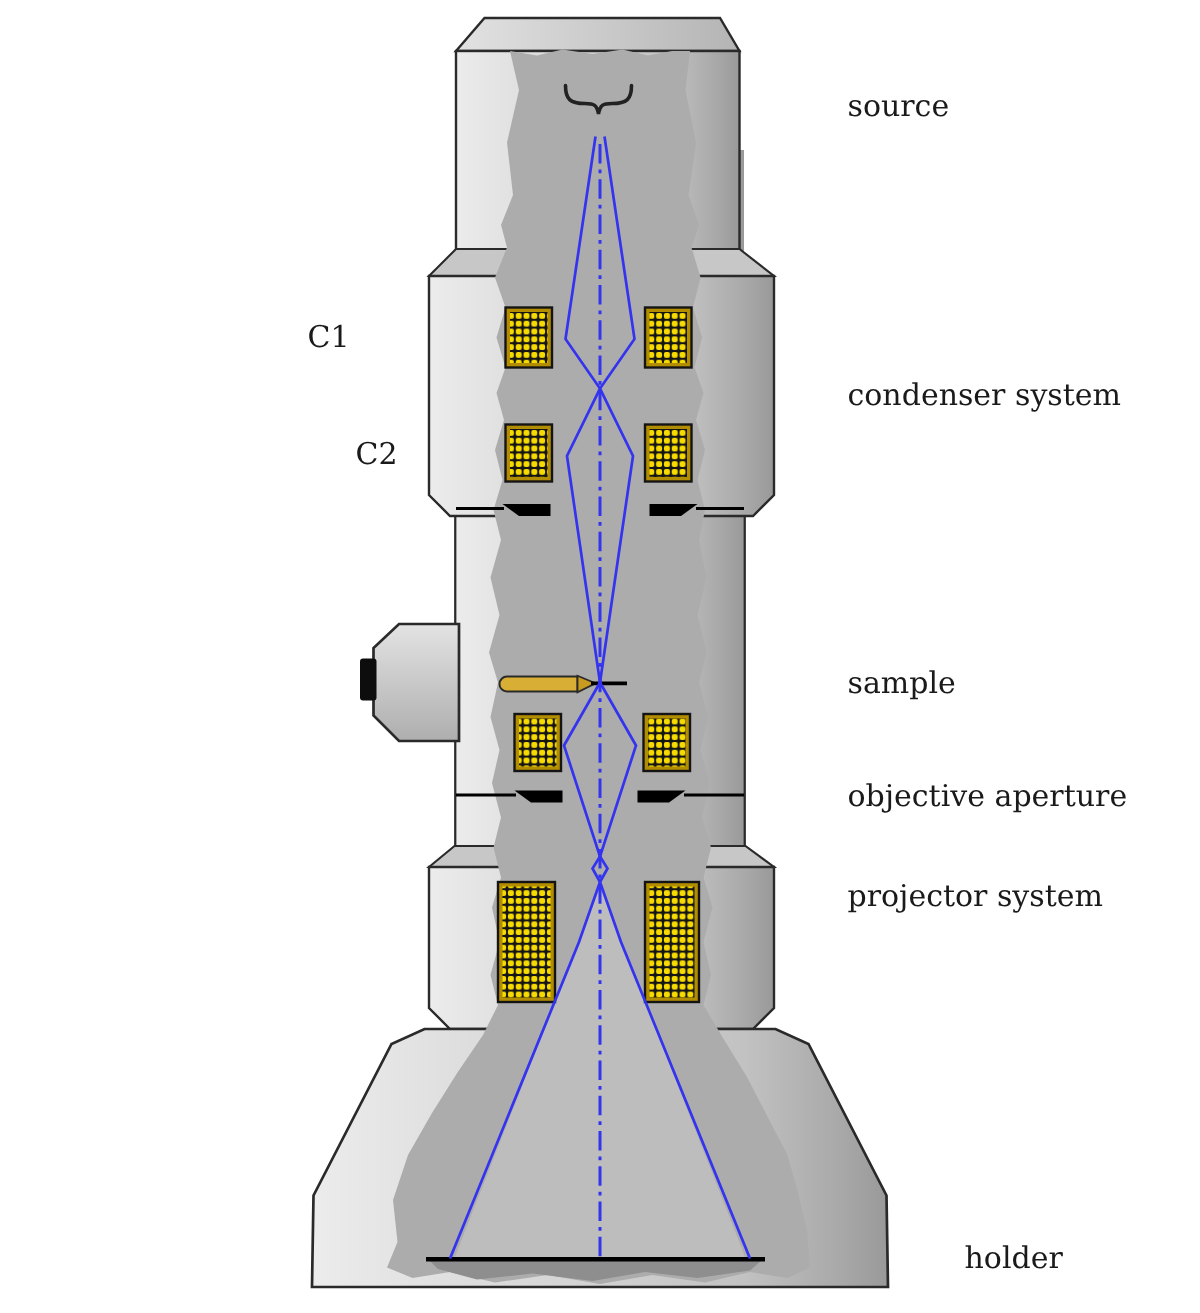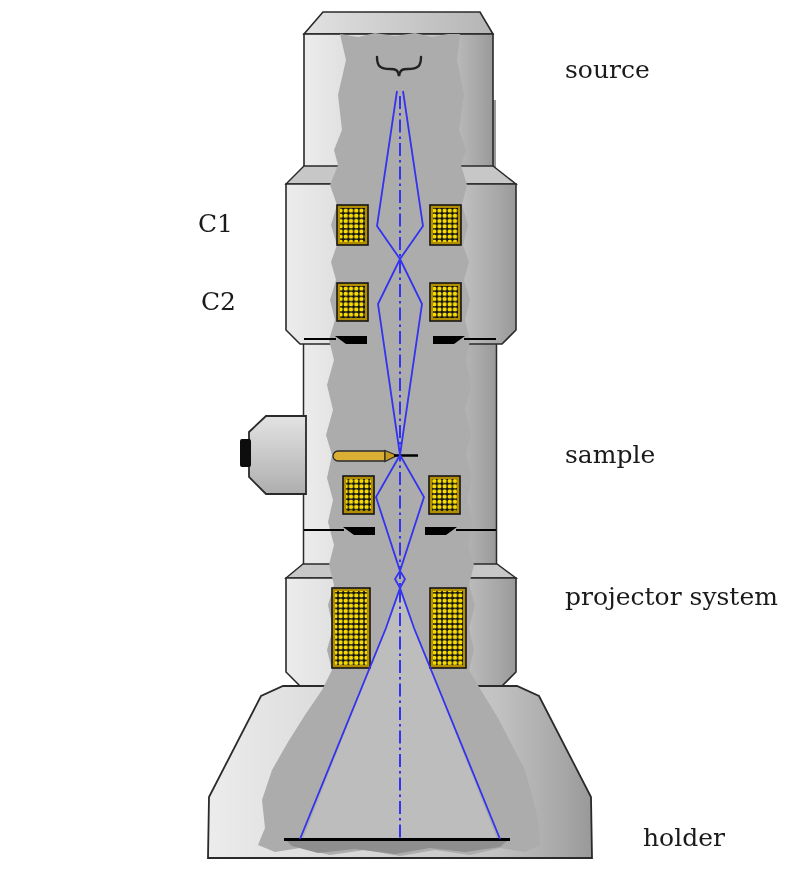--- a/index.html
+++ b/index.html
@@ -1,19 +1,19 @@
 <!DOCTYPE html>
 <html><head>
 <meta charset="utf-8">
 <style>
   html,body{margin:0;padding:0;background:#ffffff;}
   #stage{position:relative;width:800px;height:875px;background:#ffffff;overflow:hidden;
          font-family:"DejaVu Serif","Liberation Serif",serif;}
   #stage svg{position:absolute;left:0;top:0;}
-  .lbl{position:absolute;font-size:25px;line-height:28px;color:#1a1a1a;white-space:nowrap;}
+  .lbl{position:absolute;font-size:20px;line-height:28px;color:#1a1a1a;white-space:nowrap;}
   .lbl.r{text-align:center;}
 </style>
 </head>
 <body>
 
 <div id="stage">
 
 <svg width="800" height="875" viewBox="0 0 800 875">
   <defs>
     <linearGradient id="gFront" x1="0" y1="0" x2="1" y2="0">
@@ -121,19 +121,21 @@
     <polyline points="403,91 423,226 400,259 422,304 400,455"></polyline>
     <polyline points="400,455 376,497 400,571 395,579 400,588 386,628 300,839"></polyline>
     <polyline points="400,455 424,497 400,571 405,579 400,588 414,628 500,839"></polyline>
   </g>
   <line x1="400" y1="96" x2="400" y2="840" stroke="#3333f0" stroke-width="2" stroke-dasharray="13 4 2.5 4"></line>
 
   <path d="M377,57 C377,66 380,69 390,69 C396,69 398,70 399,76 C400,70 402,69 408,69 C418,69 421,66 421,57" fill="none" stroke="#222" stroke-width="2.4" stroke-linecap="round"></path>
 </svg>
 
 <div class="lbl" style="left:565px;top:56px">source</div>
+<div class="lbl" style="left:565px;top:249px">condenser system</div>
 <div class="lbl r" style="right:567px;top:210px">C1</div>
-<div class="lbl r" style="right:564px;top:288px">C2</div>
+<div class="lbl r" style="right:535px;top:288px">C2</div>
 <div class="lbl" style="left:565px;top:441px">sample</div>
+<div class="lbl" style="left:565px;top:516px">objective aperture</div>
 <div class="lbl" style="left:565px;top:583px">projector system</div>
 <div class="lbl" style="left:643px;top:824px">holder</div>
 
 </div>
 
 </body></html>

